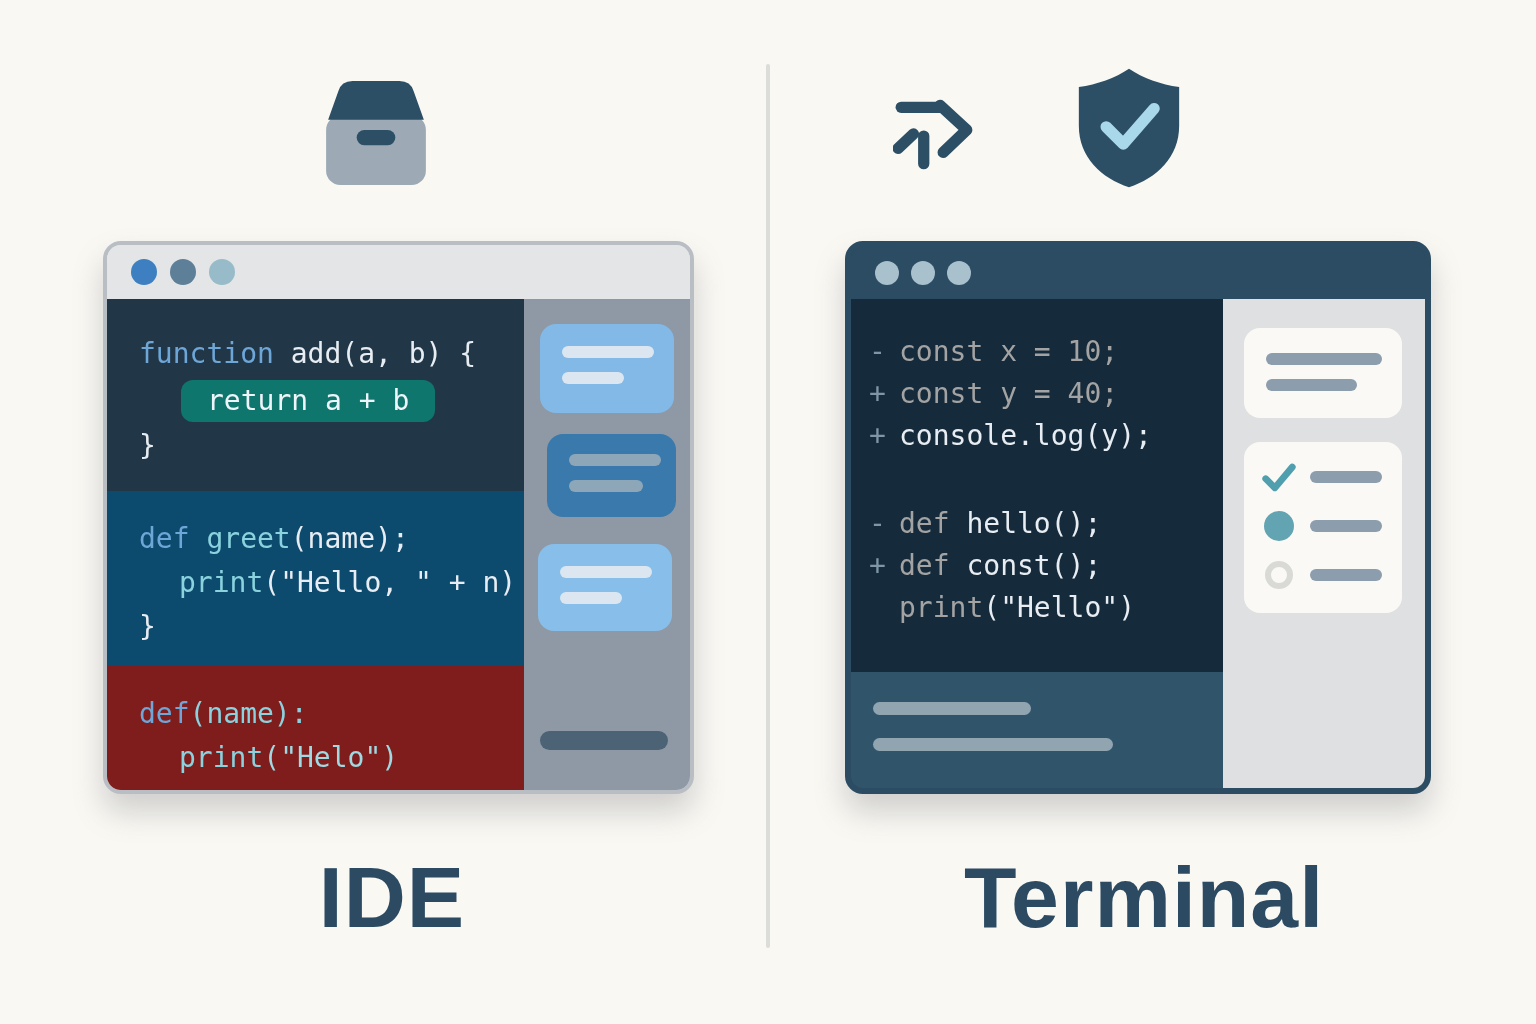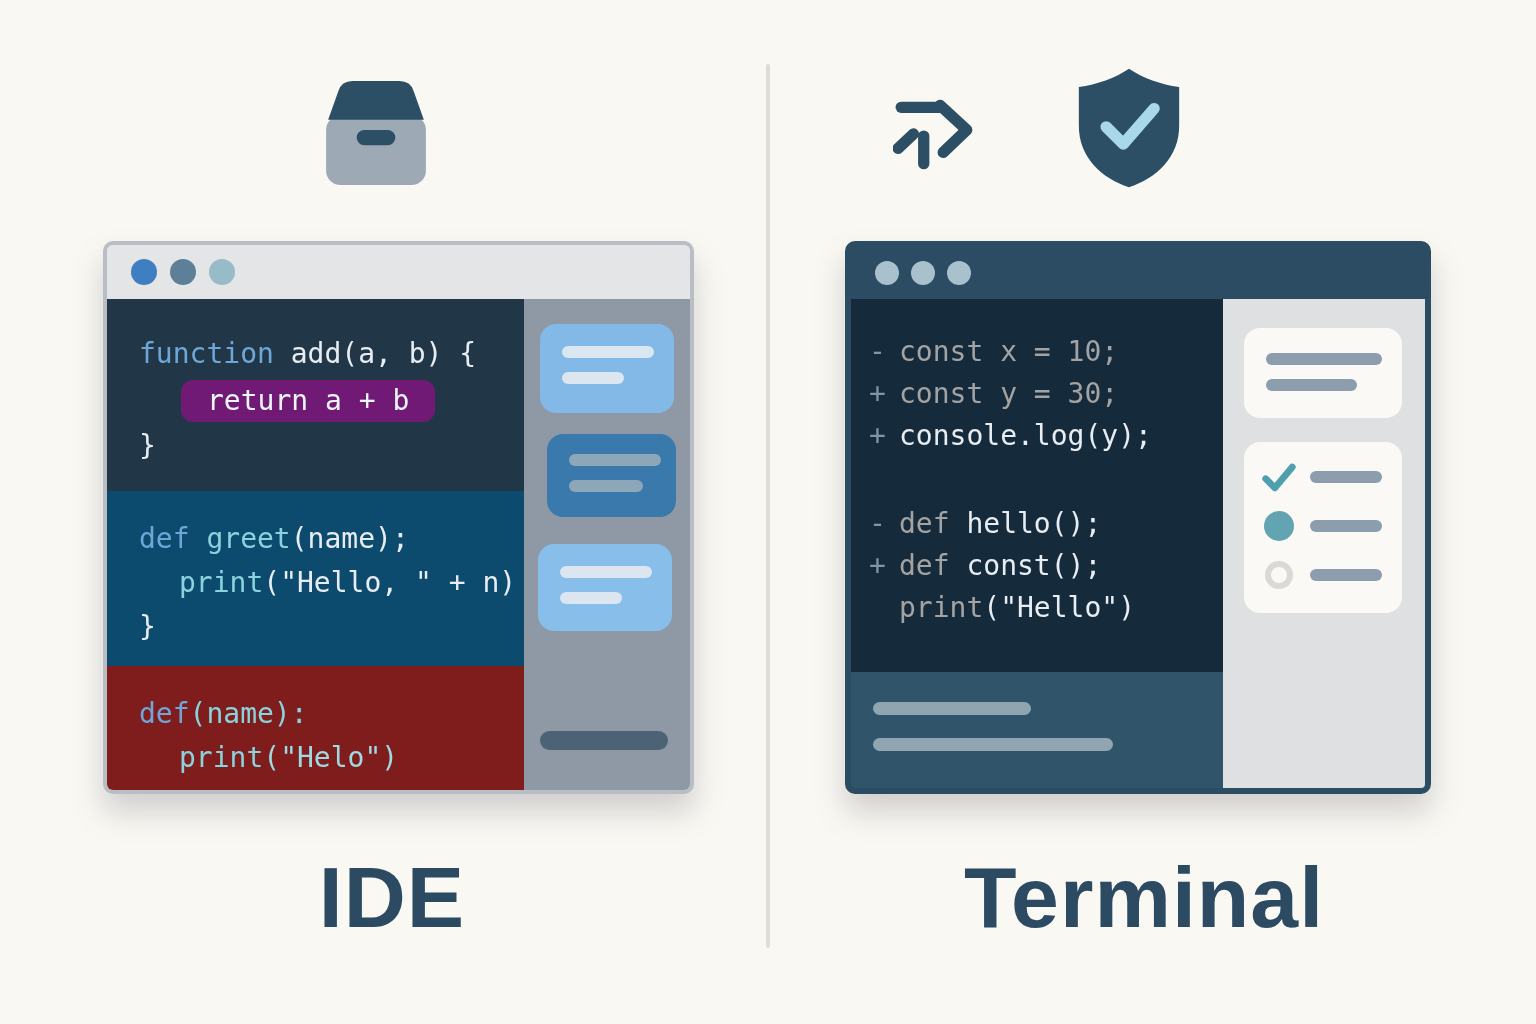--- a/index.html
+++ b/index.html
@@ -10,21 +10,21 @@
   .divider { position:absolute; left:766px; top:64px; width:4px; height:884px;
              background:#dcdcd8; border-radius:2px; }
 
   
   .icon-box { position:absolute; left:320px; top:78px; width:112px; height:110px; }
   .icon-arrow { position:absolute; left:893px; top:98px; width:84px; height:74px; }
   .icon-shield { position:absolute; left:1072px; top:66px; width:114px; height:124px; }
   .icon-box svg, .icon-arrow svg, .icon-shield svg { width:100%; height:100%; display:block; }
 
   
-  .window { position:absolute; top:241px; height:553px; border-radius:10px; overflow:hidden;
+  .window { position:absolute; top:241px; height:553px; border-radius:18px; overflow:hidden;
             box-shadow:0 18px 30px rgba(100,105,112,0.28); }
   .titlebar { display:flex; align-items:center; }
   .dot { border-radius:50%; flex:none; }
 
   
   .ide-window { left:103px; width:591px; border:4px solid #b9bec4; background:#e3e5e7; }
   .ide-titlebar { height:54px; background:#e3e5e7; padding-left:24px; gap:13px; }
   .ide-titlebar .dot { width:26px; height:26px; }
   .dot-1 { background:#3d7fc1; } .dot-2 { background:#5d7f97; } .dot-3 { background:#97bbc8; }
   .ide-body { display:flex; height:491px; }
@@ -32,21 +32,21 @@
               font-family:"DejaVu Sans Mono", monospace; font-size:28px; color:#e7edf2; }
   .code-sec { padding-left:32px; }
   .sec-1 { height:192px; background:#213747; padding-top:32px; line-height:46px; }
   .sec-2 { height:175px; background:#0c4a6e; padding-top:26px; line-height:44px; }
   .sec-3 { flex:1; background:#7f1d1d; padding-top:26px; line-height:44px; }
   .kw { color:#6ea6d8; }
   .fn { color:#8ad3de; }
   .plain { color:#e7edf2; }
   .str { color:#9fd9e2; }
   .indent { margin-left:40px; }
-  .hl-pill { display:inline-block; background:#701a75; color:#eef5fa; border-radius:12px;
+  .hl-pill { display:inline-block; background:#0f766e; color:#eef5fa; border-radius:12px;
              padding:4px 26px; margin-left:42px; line-height:34px; vertical-align:middle; }
 
   .ide-sidebar { flex:1; background:#8e99a5; position:relative; }
   .mini-card { position:absolute; border-radius:16px; padding:22px 0 0 22px; }
   .mc-1 { left:16px; top:25px;  width:134px; height:89px; background:#83b9e7; }
   .mc-2 { left:23px; top:135px; width:129px; height:83px; background:#3a79ab; padding-top:20px; }
   .mc-3 { left:14px; top:245px; width:134px; height:87px; background:#88beea; }
   .mc-line { border-radius:7px; height:12px; margin-bottom:14px; }
   .mc-light .mc-line { background:#dbe6f0; }
   .mc-dark  .mc-line { background:#8da6b8; }
@@ -167,21 +167,21 @@
   <div class="window term-window">
     <div class="titlebar term-titlebar">
       <span class="dot"></span>
       <span class="dot"></span>
       <span class="dot"></span>
     </div>
     <div class="term-body">
       <div class="term-code-col">
         <div class="term-code">
           <div><span class="sign">-</span><span class="cy">const x = 10;</span></div>
-          <div><span class="sign">+</span><span class="cy">const y = 30;</span></div>
+          <div><span class="sign">+</span><span class="cy">const y = 40;</span></div>
           <div><span class="sign">+</span><span class="wh">console.log(y);</span></div>
           <div class="gap-top"><span class="sign">-</span><span class="cy">def</span><span class="wh"> hello();</span></div>
           <div><span class="sign">+</span><span class="cy">def</span><span class="wh"> const();</span></div>
           <div class="sign-indent"><span class="cy">print</span><span class="wh">("Hello")</span></div>
         </div>
         <div class="term-footer">
           <div class="ft-pill ft-1"></div>
           <div class="ft-pill ft-2"></div>
         </div>
       </div>

